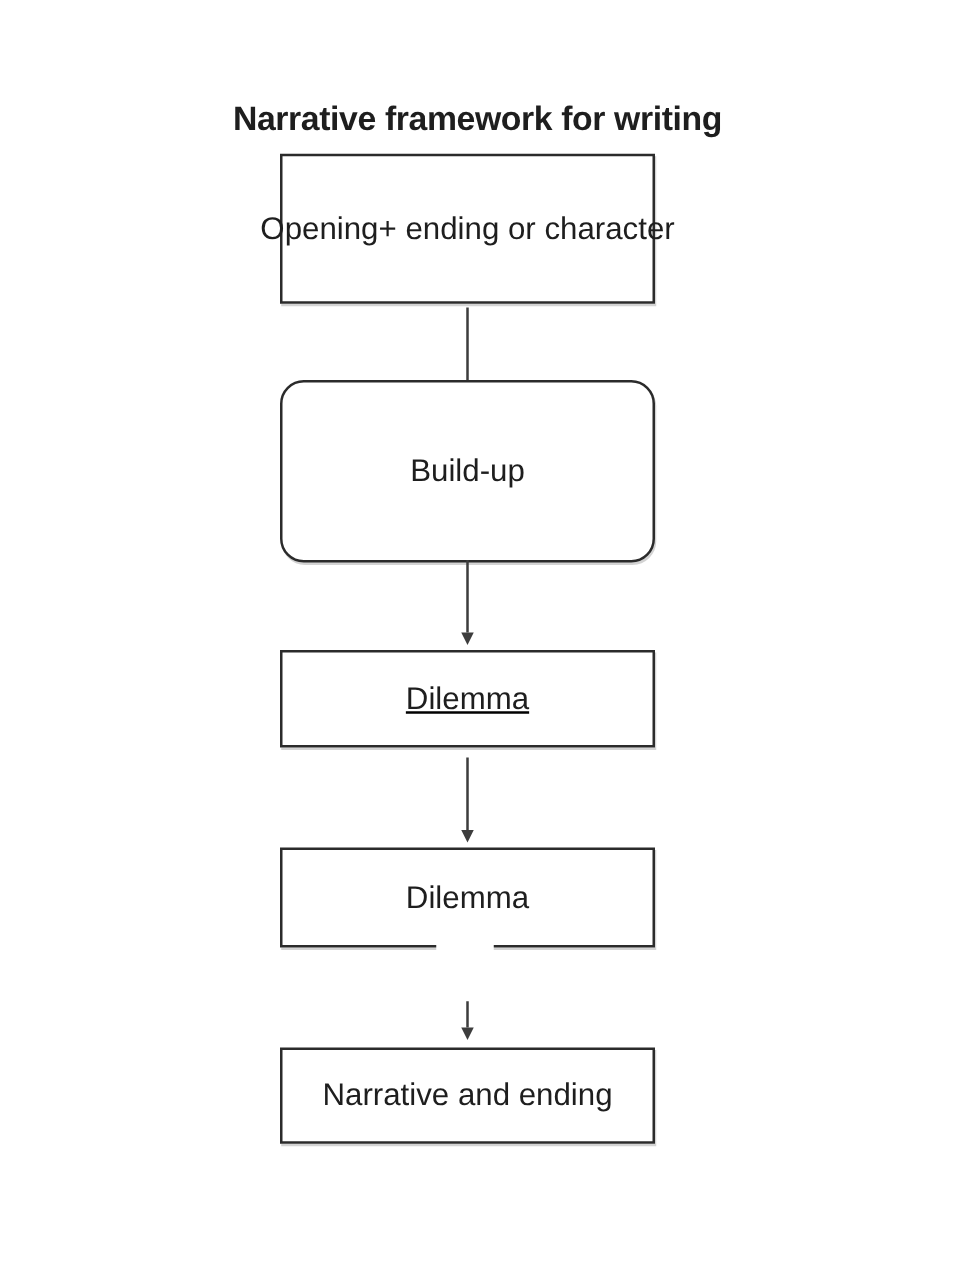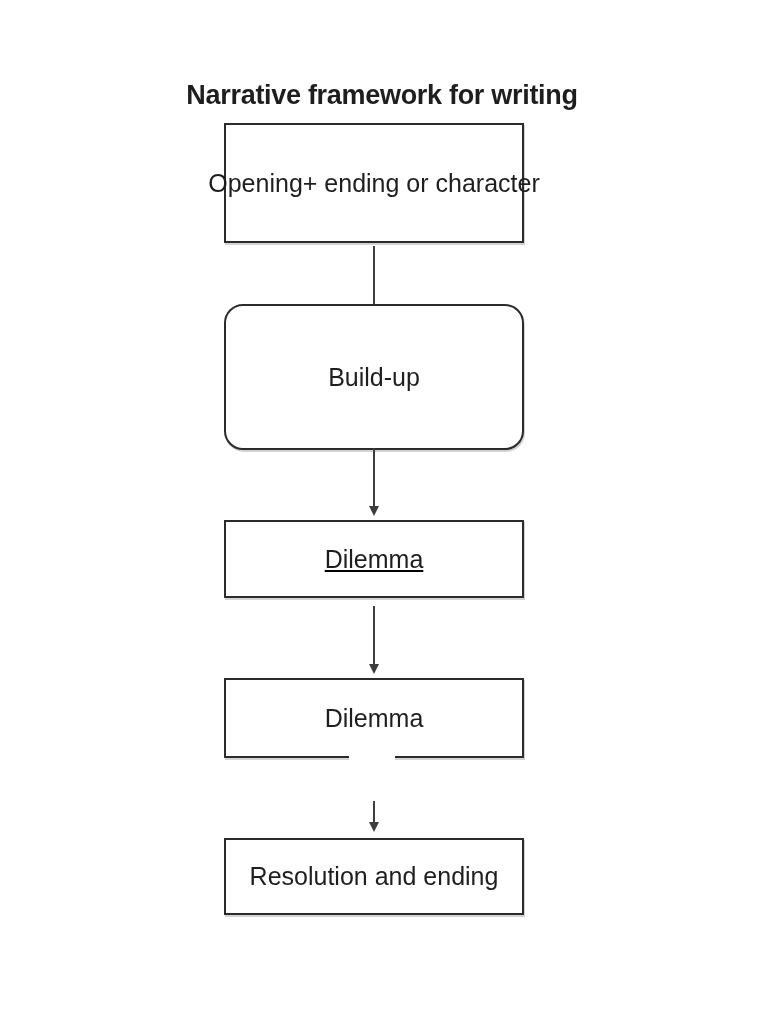--- a/index.html
+++ b/index.html
@@ -113,16 +113,16 @@
   </div>
 
   <div class="border-gap" style="left:349px; top:755px; width:46px; height:5px;"></div>
 
   <div class="arrow" style="top:801px; height:31px;">
     <div class="arrow-line"></div>
     <div class="arrow-head"></div>
   </div>
 
   <div class="flow-box" style="top:838px; height:77px;">
-    <div class="line">Resolution and ending</div>
+    <div class="line">Narrative and ending</div>
   </div>
 
 </div>
 
 </body></html>

